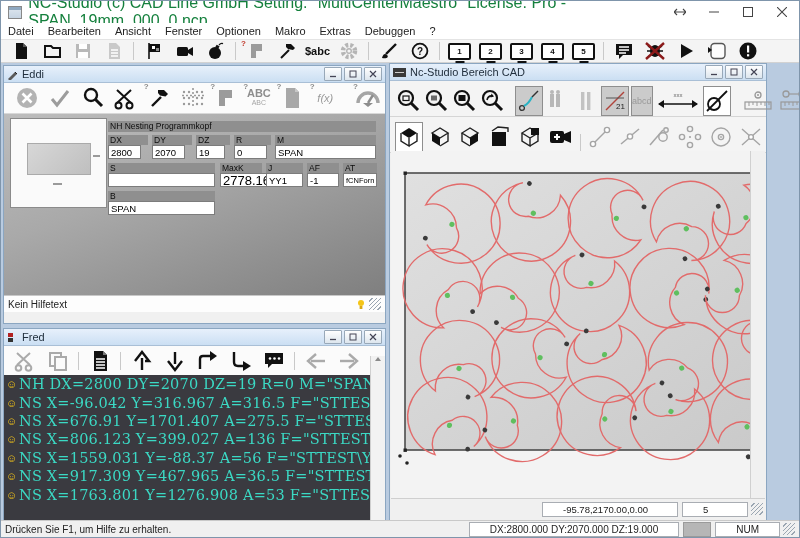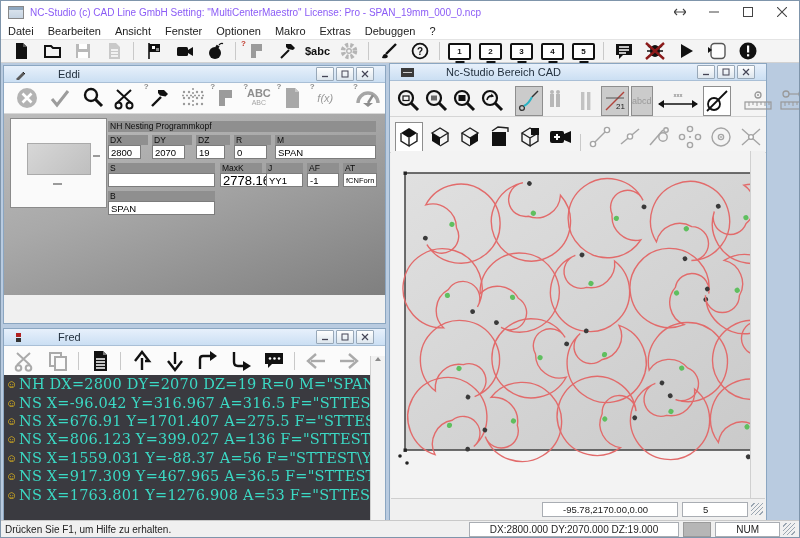--- a/index.html
+++ b/index.html
@@ -1,21 +1,21 @@
 <!DOCTYPE html>
 <html><head>
 <meta charset="utf-8">
 <style>
   html,body{margin:0;padding:0;}
   #app{position:relative;width:800px;height:538px;background:#b9cbe0;
        font-family:"Liberation Sans",sans-serif;overflow:hidden;
        border:1px solid #7f95ab;box-sizing:border-box;}
   
   #titlebar{position:absolute;left:0;top:0;width:100%;height:22px;background:#ffffff;
-            display:flex;align-items:center;font-size:10px;color:#8b5cf6;}
+            display:flex;align-items:center;font-size:16px;color:#15803d;}
   #titlebar .appicon{width:14px;height:11px;margin:0 6px 0 7px;border:1px solid #888;
             background:linear-gradient(#dfe7ef,#c6d4e2);position:relative;}
   #titlebar .appicon::after{content:"";position:absolute;left:0;top:0;width:100%;height:3px;background:#8fa8c0;}
   .wbtns{margin-left:auto;display:flex;align-items:center;height:100%;}
   .wbtn{width:34px;height:100%;display:flex;align-items:center;justify-content:center;color:#333;}
   #menubar{position:absolute;left:0;top:22px;width:100%;height:16px;background:#ffffff;
            display:flex;align-items:center;font-size:11px;color:#222;border-bottom:1px solid #e4e4e4;}
   .menu-item{padding:0 7px;height:100%;display:flex;align-items:center;}
   
   #maintb{position:absolute;left:0;top:39px;width:100%;height:23px;background:#f4f4f4;
@@ -25,21 +25,21 @@
   .qmark{position:absolute;left:1px;top:-2px;font-size:8px;color:#c0392b;font-weight:bold;}
   .qgray{color:#8a8a8a;}
   .mon{width:19px;height:13px;border:2px solid #111;border-radius:2px;display:flex;align-items:center;
        justify-content:center;font-size:8px;font-weight:bold;color:#111;position:relative;background:#fff;}
   .mon::after{content:"";position:absolute;bottom:-6px;left:50%;transform:translateX(-50%);
        width:9px;height:3px;background:#111;}
   .txticon{font-size:11px;font-weight:bold;color:#111;}
   
   .panel{position:absolute;background:#f0f0f0;border:1px solid #8ba6c1;box-sizing:border-box;}
   .ptitle{height:16px;background:linear-gradient(#e7f0fb,#cbdff3);display:flex;align-items:center;
-          font-size:11px;color:#22303e;border-bottom:1px solid #a9bfd6;padding:0 11px;gap:28px;}
+          font-size:11px;color:#22303e;border-bottom:1px solid #a9bfd6;padding:0 3px;}
   .ptitle .plabel{margin-left:4px;}
   .pbtns{margin-left:auto;display:flex;}
   .pbtn{width:16px;height:12px;border:1px solid #98a8b8;background:linear-gradient(#fefefe,#dde6ee);
         display:flex;align-items:center;justify-content:center;margin-left:2px;border-radius:1px;}
   
   #eddi{left:2px;top:64px;width:383px;height:259px;}
   #eddi-tb{height:30px;background:#fbfbfb;border-bottom:1px solid #d8d8d8;display:flex;
            align-items:center;padding-left:6px;}
   #eddi-tb .tbtn{width:35px;height:28px;}
   #eddi-form{position:relative;height:181px;
@@ -413,20 +413,30 @@
       <div class="flabel" style="left:262px;top:49px;width:37px;">J</div>
       <input class="finput" style="left: 262px; top: 59px; width: 37px;" value="YY1">
       <div class="flabel" style="left:303px;top:49px;width:32px;">AF</div>
       <input class="finput" style="left: 303px; top: 59px; width: 32px;" value="-1">
       <div class="flabel" style="left:339px;top:49px;width:34px;">AT</div>
       <input class="finput" style="left: 339px; top: 59px; width: 34px; font-size: 7.5px;" value="fCNFormat">
 
       <div class="flabel" style="left:104px;top:77px;width:107px;">B</div>
       <input class="finput" style="left: 104px; top: 87px; width: 107px;" value="SPAN">
     </div>
+    <div id="eddi-status">
+      <span>Kein Hilfetext</span>
+      <span style="margin-left:auto;display:flex;align-items:center;">
+        <svg width="10" height="11" viewBox="0 0 10 11">
+            <circle cx="5" cy="4" r="3" fill="#f5c518"></circle>
+            <rect x="3.6" y="7" width="2.8" height="3" fill="#d9a814"></rect>
+          </svg>
+        <span class="grip"></span>
+      </span>
+    </div>
   </div>
 
   <div id="fred" class="panel">
     <div class="ptitle">
       <svg width="11" height="11" viewBox="0 0 11 11">
           <rect x="1" y="1" width="5" height="4" fill="#b22222"></rect>
           <rect x="1" y="6" width="5" height="4" fill="#333"></rect>
         </svg>
       <span class="plabel">Fred</span>
       <span class="pbtns">

